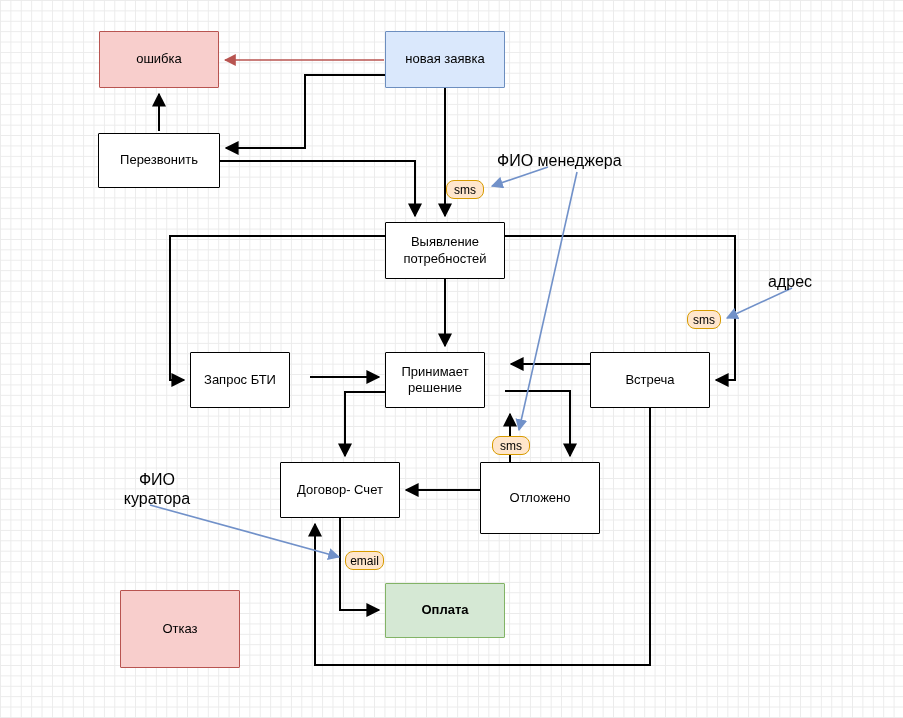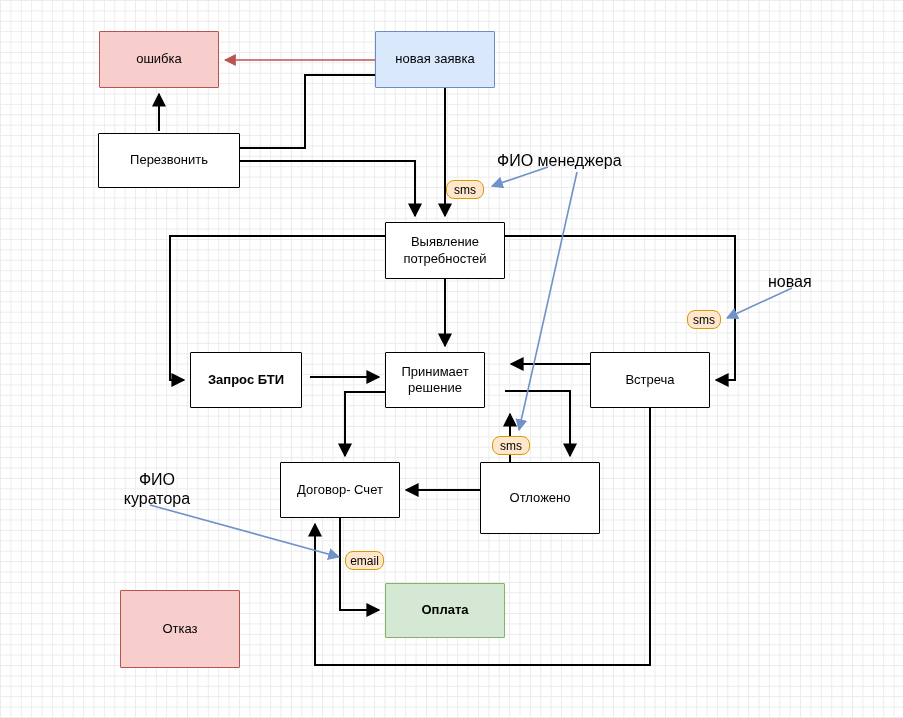--- a/index.html
+++ b/index.html
@@ -70,33 +70,33 @@
     <path d="M 480 490 L 406 490" fill="none" stroke="#000" stroke-width="2" marker-end="url(#m-black)"></path>
     <path d="M 650 408 L 650 665 L 315 665 L 315 524" fill="none" stroke="#000" stroke-width="2" marker-end="url(#m-black)"></path>
 
     <path d="M 548 167 L 492 186" fill="none" stroke="#7191c9" stroke-width="1.6" marker-end="url(#m-blue)"></path>
     <path d="M 577 172 L 519 430" fill="none" stroke="#7191c9" stroke-width="1.6" marker-end="url(#m-blue)"></path>
     <path d="M 792 288 L 727 318" fill="none" stroke="#7191c9" stroke-width="1.6" marker-end="url(#m-blue)"></path>
     <path d="M 150 505 L 339 557" fill="none" stroke="#7191c9" stroke-width="1.6" marker-end="url(#m-blue)"></path>
   </svg>
 
   <div class="node red" style="left:99px;  top:31px;  width:120px; height:57px;">ошибка</div>
-  <div class="node blue" style="left:375px; top:31px;  width:120px; height:57px;">новая заявка</div>
-  <div class="node" style="left:98px;  top:133px; width:142px; height:55px;">Перезвонить</div>
+  <div class="node blue" style="left:385px; top:31px;  width:120px; height:57px;">новая заявка</div>
+  <div class="node" style="left:98px;  top:133px; width:122px; height:55px;">Перезвонить</div>
   <div class="node" style="left:385px; top:222px; width:120px; height:57px;">Выявление потребностей</div>
-  <div class="node" style="left:190px; top:352px; width:112px; height:56px;font-weight:bold;">Запрос БТИ</div>
+  <div class="node" style="left:190px; top:352px; width:100px; height:56px;">Запрос БТИ</div>
   <div class="node" style="left:385px; top:352px; width:100px; height:56px;">Принимает решение</div>
   <div class="node" style="left:590px; top:352px; width:120px; height:56px;">Встреча</div>
   <div class="node" style="left:280px; top:462px; width:120px; height:56px;">Договор- Счет</div>
   <div class="node" style="left:480px; top:462px; width:120px; height:72px;">Отложено</div>
   <div class="node green" style="left:385px; top:583px; width:120px; height:55px;font-weight:bold;">Оплата</div>
   <div class="node red" style="left:120px; top:590px; width:120px; height:78px;">Отказ</div>
 
   <div class="badge" style="left:446px; top:180px; width:38px; height:19px;">sms</div>
   <div class="badge" style="left:687px; top:310px; width:34px; height:19px;">sms</div>
   <div class="badge" style="left:492px; top:436px; width:38px; height:19px;">sms</div>
   <div class="badge" style="left:345px; top:551px; width:39px; height:19px;">email</div>
 
   <div class="note" style="left:497px; top:151px;">ФИО менеджера</div>
-  <div class="note" style="left:768px; top:272px;">новая</div>
+  <div class="note" style="left:768px; top:272px;">адрес</div>
   <div class="note" style="left:118px; top:470px; width:78px; text-align:center;">ФИО куратора</div>
 
 </div>
 
 </body></html>

